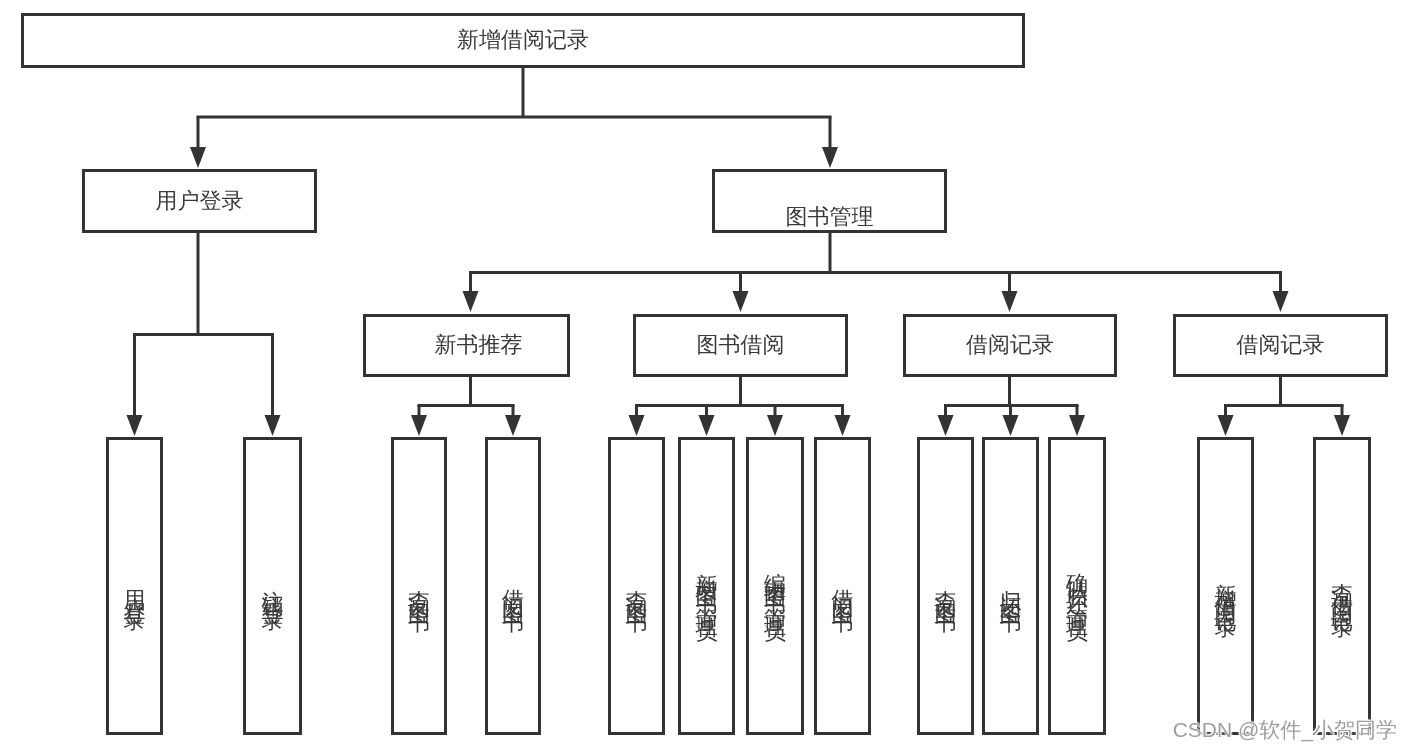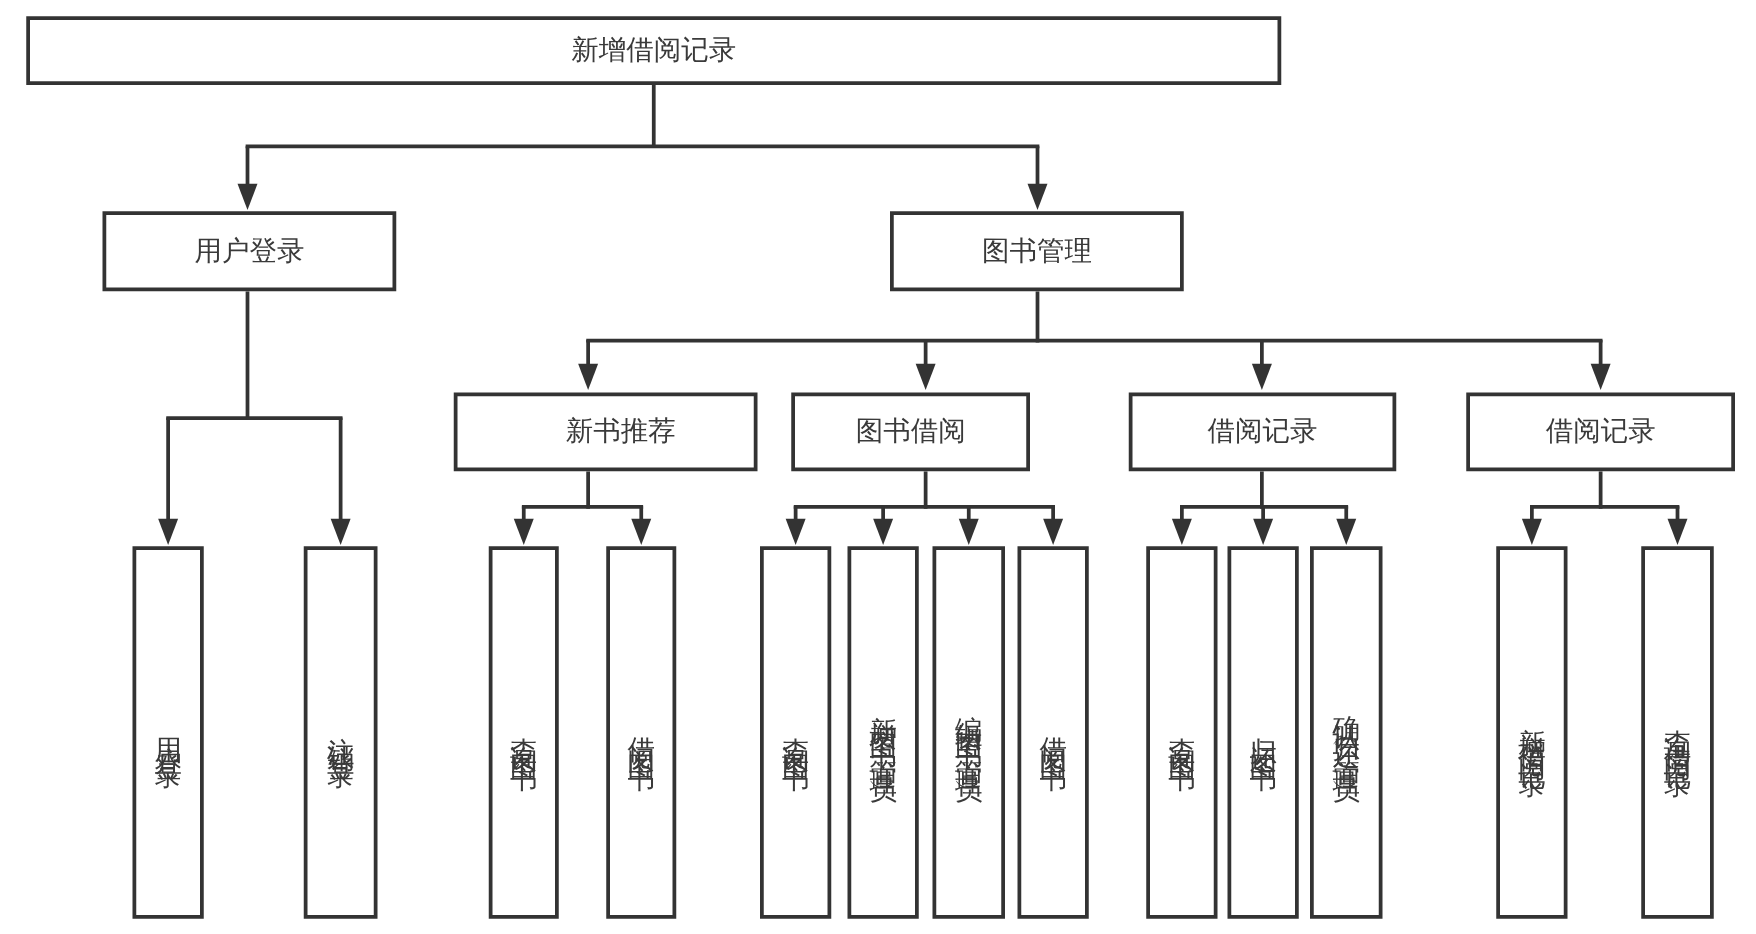--- a/index.html
+++ b/index.html
@@ -39,25 +39,25 @@
     writing-mode: vertical-rl;
     text-orientation: mixed;
     letter-spacing: 7px;
     line-height: 1;
     white-space: nowrap;
   }
   
   .n-root  { left: 21px;  top: 13px;  width: 1004px; height: 55px; }
   
   .n-l2a   { left: 82px;  top: 169px; width: 235px; height: 64px; }
-  .n-l2b   { left: 712px; top: 169px; width: 235px; height: 64px; }
+  .n-l2b   { left: 712px; top: 169px; width: 235px; height: 64px; align-items: flex-end; }
   
   .n-l3    { top: 314px; height: 63px; }
-  .n-l3a   { left: 363px;  width: 243px; padding-left: 24px; }
-  .n-l3b   { left: 633px;  width: 191px; }
+  .n-l3a   { left: 363px;  width: 207px; padding-left: 24px; }
+  .n-l3b   { left: 633px;  width: 215px; }
   .n-l3c   { left: 903px;  width: 214px; }
   .n-l3d   { left: 1173px; width: 215px; justify-content: center; }
   
   .n-v     { top: 437px; height: 298px; }
   .n-v1  { left: 106px;  width: 57px; }
   .n-v2  { left: 243px;  width: 59px; }
   .n-v3  { left: 391px;  width: 56px; }
   .n-v4  { left: 485px;  width: 56px; }
   .n-v5  { left: 608px;  width: 57px; }
   .n-v6  { left: 678px;  width: 57px; }
@@ -223,14 +223,15 @@
     <span class="vtext">确认归还（管理员）</span>
   </div>
 
   <div class="node n-v n-v12">
     <span class="vtext">新增借阅记录</span>
   </div>
   <div class="node n-v n-v13">
     <span class="vtext">查询借阅记录</span>
   </div>
 
+  <div class="watermark">CSDN @软件_小贺同学</div>
 
 </div>
 
 </body></html>

